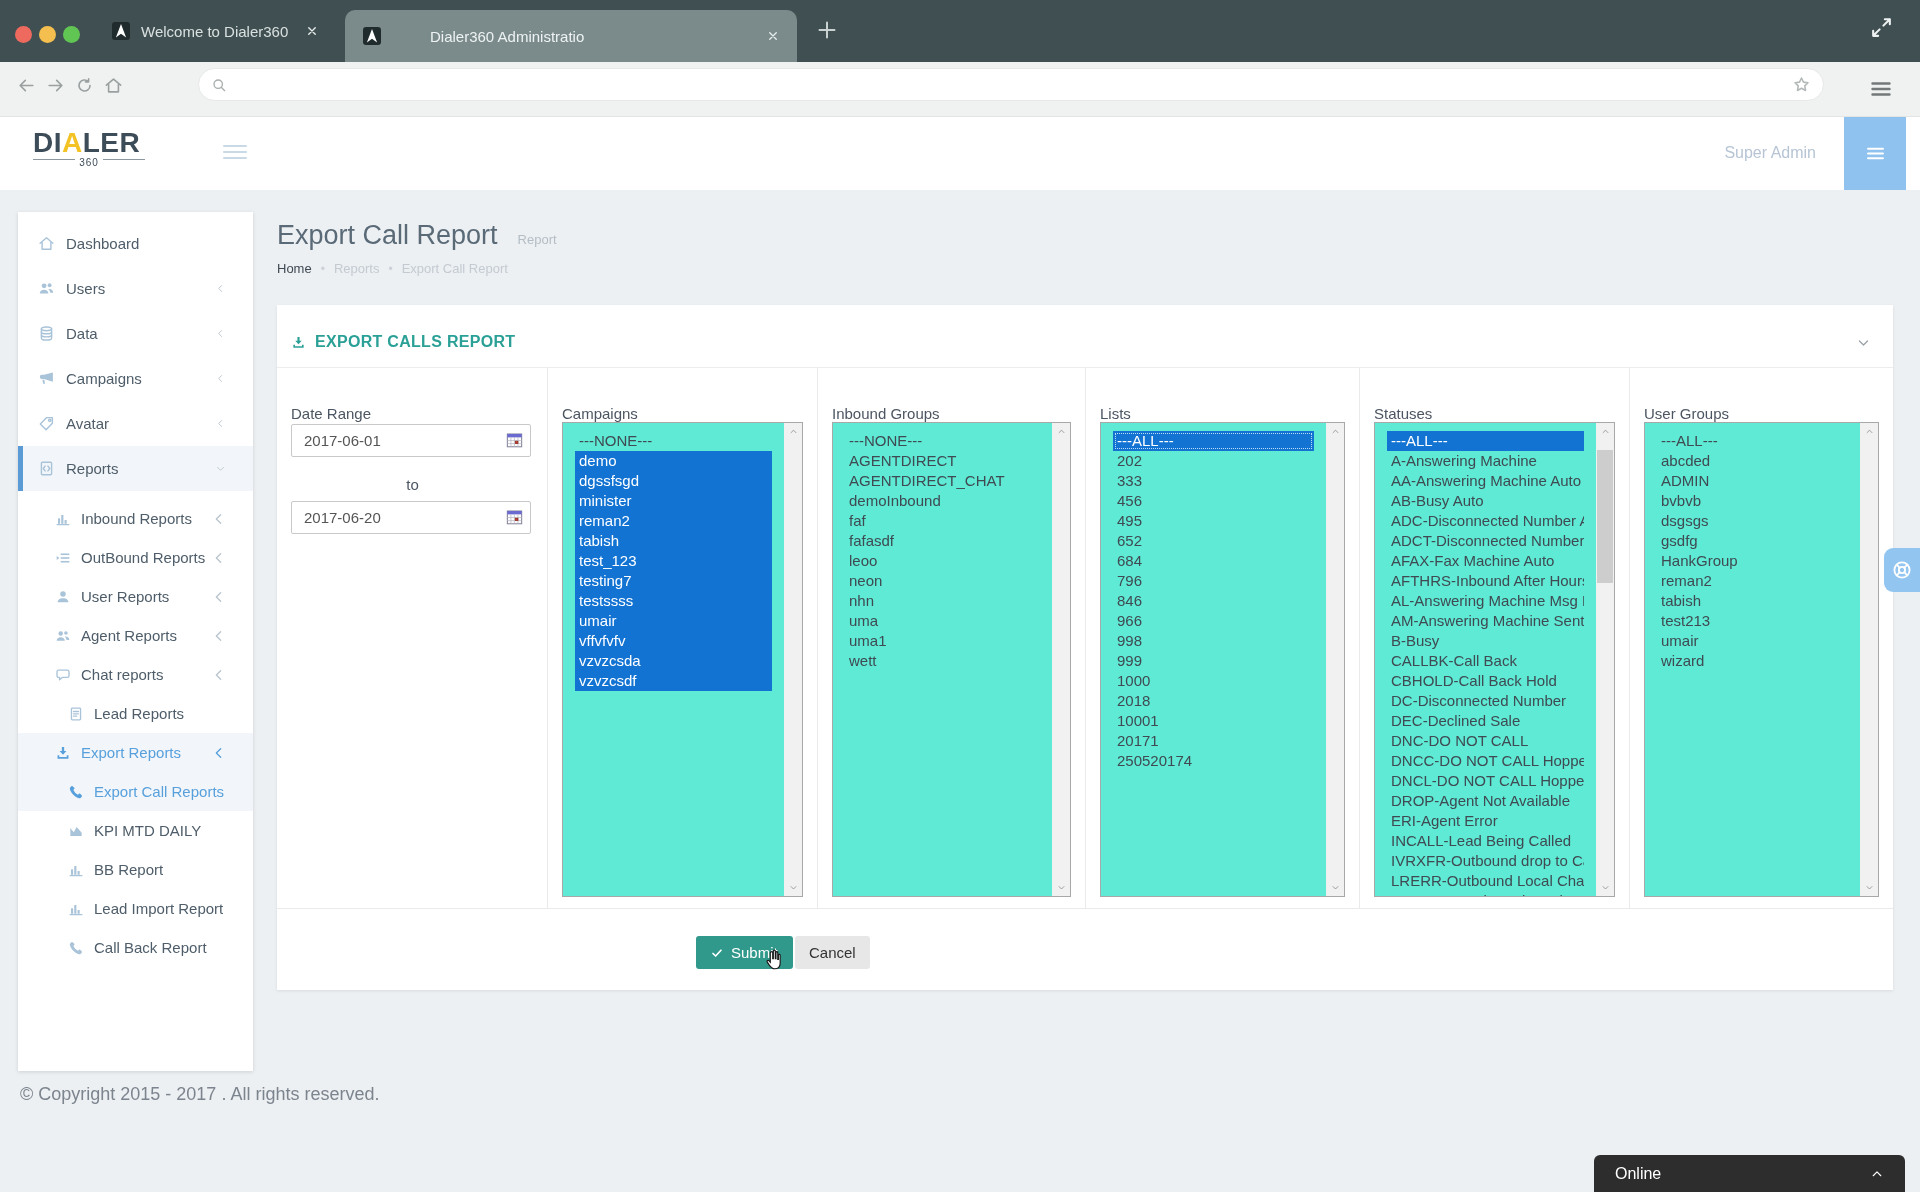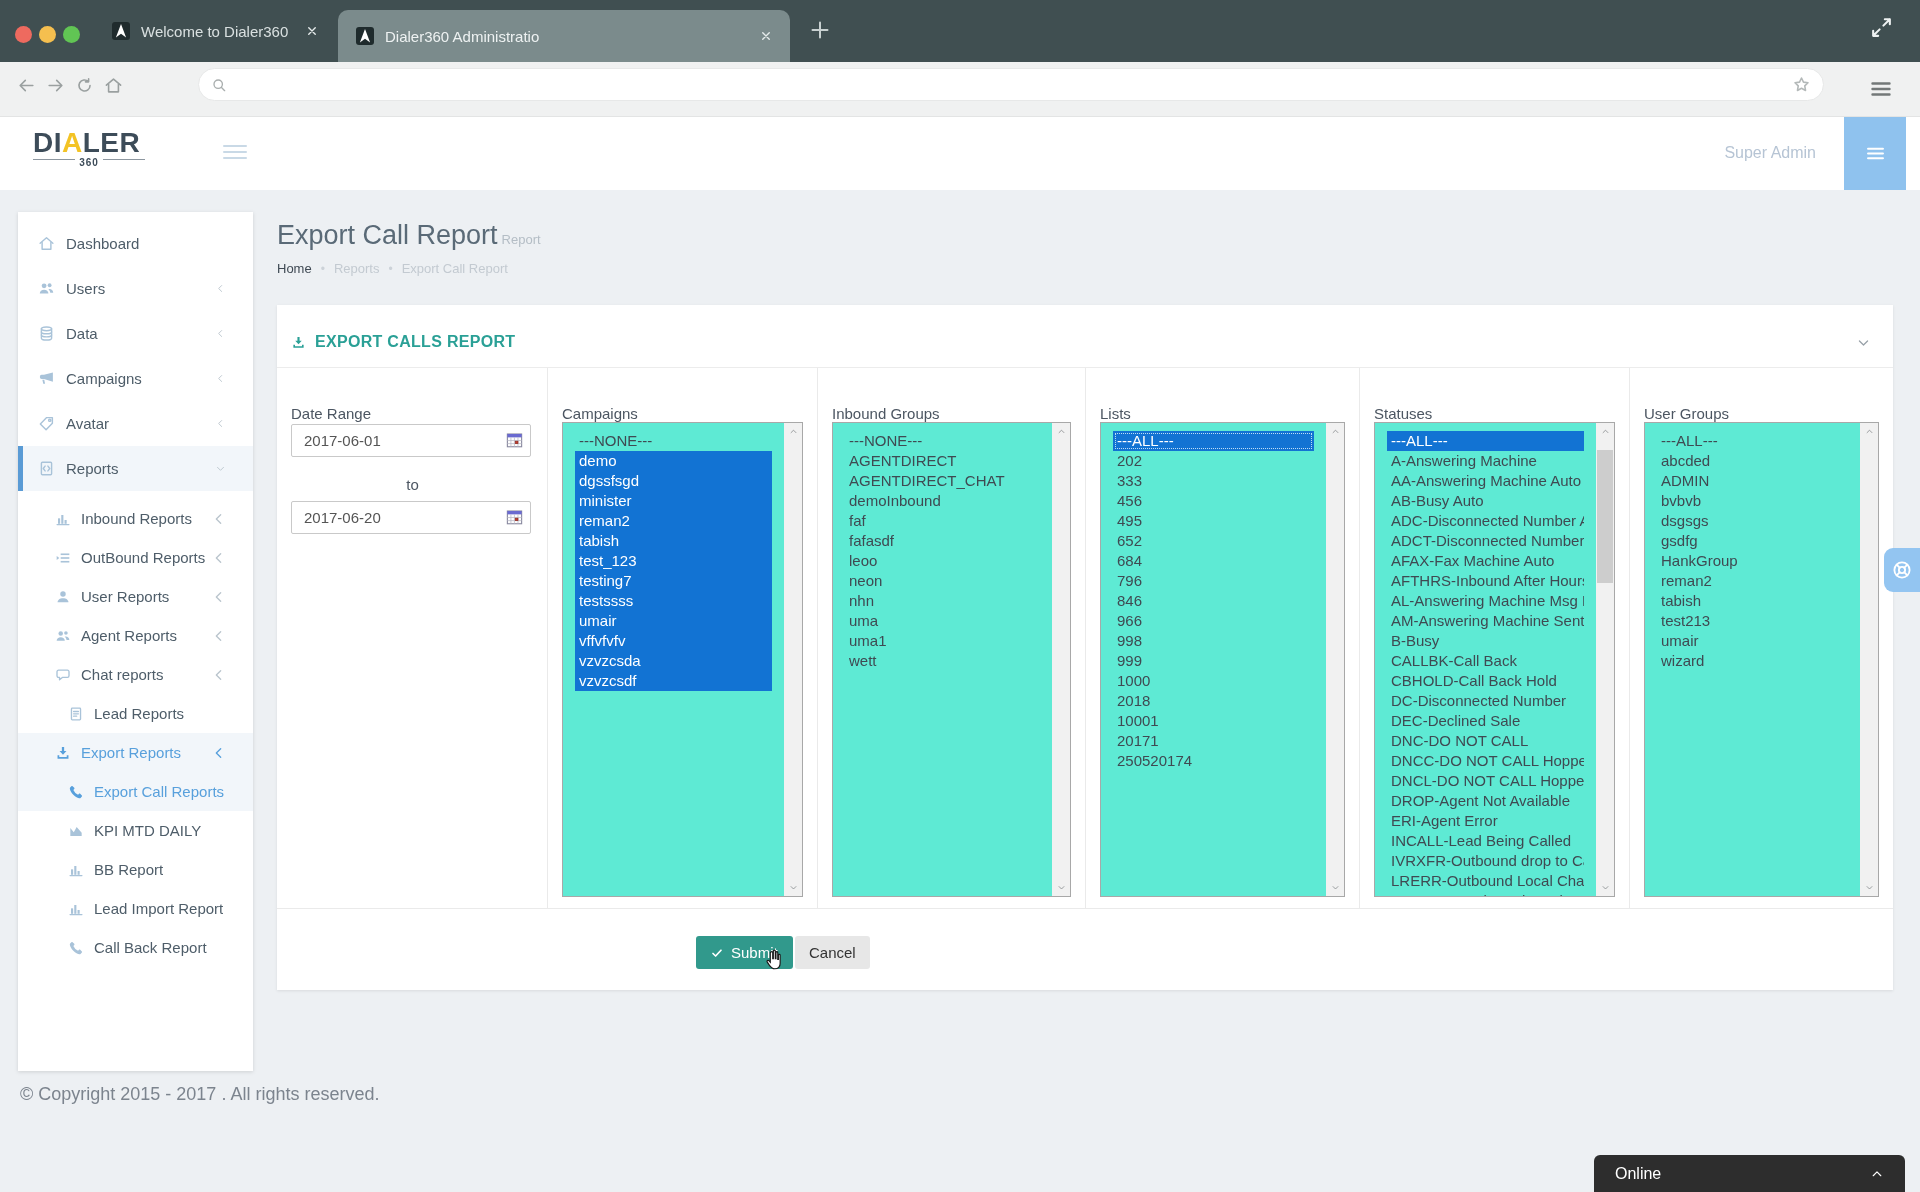--- a/index.html
+++ b/index.html
@@ -13,22 +13,22 @@
   .i { display:inline-block; line-height:0; }
   .i svg { width:100%; height:100%; display:block; }
 
   
   .tabbar { position:absolute; top:0; left:0; right:0; height:62px; background:#404f51; }
   .lights { position:absolute; left:15px; top:26px; display:flex; gap:7px; }
   .light { width:17px; height:17px; border-radius:50%; }
   .tabs { position:absolute; left:98px; top:0; height:62px; display:flex; align-items:flex-start; }
   .tab { position:relative; display:flex; align-items:center; width:234px; height:62px;
          padding:0 14px; color:#d9e0e0; font-size:15px; cursor:pointer; }
-  .tab.active { width:452px; height:52px; margin-top:10px; margin-left:6px; padding:0 18px;
-                background:#7b8b8c; border-radius:10px 10px 0 0; color:#eef2f2; }
+  .tab.active { width:452px; height:52px; margin-top:10px; margin-left:13px; padding:0 18px;
+                background:#7b8b8c; border-radius:10px 10px 0 0; color:#eef2f2;gap:38px; }
   .fav { width:18px; height:18px; flex:none; background:#1f2b2d; border-radius:3px;
          display:flex; align-items:center; justify-content:center; margin-right:11px; color:#fff; }
   .tab .ttl { flex:1; white-space:nowrap; overflow:hidden; }
   .tclose { width:12px; height:12px; color:#e6ecec; margin-left:12px; flex:none; cursor:pointer; }
   .newtab { width:24px; height:24px; margin:18px 0 0 18px; color:#c9d1d1; cursor:pointer; }
   .expand-btn { position:absolute; right:26px; top:15px; width:25px; height:25px; color:#eef2f2; cursor:pointer; }
 
   .navbar { position:absolute; top:62px; left:0; right:0; height:55px; background:#f0f1f1;
             border-bottom:1px solid #e3e4e4; }
   .nav-icons { position:absolute; left:17px; top:14px; display:flex; gap:10px; color:#9aa0a0; }
@@ -41,21 +41,21 @@
   .addressbar .i.star { width:19px; height:19px; color:#b4b9b9; flex:none; cursor:pointer; }
   .browser-menu { position:absolute; right:27px; top:15px; width:24px; height:24px; color:#737878; cursor:pointer; }
 
   
   .appheader { position:absolute; top:117px; left:0; right:0; height:73px; background:#fff; }
   .logo { position:absolute; left:33px; top:11px; width:112px; cursor:pointer; }
   .logo-word { font-size:28px; font-weight:700; color:#3d4c59; letter-spacing:.5px; line-height:30px; }
   .logo-word .a { color:#f3c325; font-weight:800; }
   .logo-underline { position:relative; border-top:1.5px solid #8d97a0; margin-top:1px; text-align:center; }
   .logo-sub { position:relative; top:-8px; display:inline-block; background:#fff; padding:0 4px;
-              font-size:10px; font-weight:700; color:#3d4c59; letter-spacing:1px; }
+              font-size:10px; font-weight:400; color:#3d4c59; letter-spacing:1px; }
   .header-toggle { position:absolute; left:223px; top:28px; width:24px; height:16px; cursor:pointer; }
   .header-toggle span { display:block; height:2px; background:#c9d9e6; margin-bottom:4px; border-radius:1px; }
   .superadmin { position:absolute; right:104px; top:27px; font-size:16px; color:#b6c4d4; }
   .header-btn { position:absolute; right:14px; top:0; width:62px; height:73px; background:#8fc2ee;
                 display:flex; align-items:center; justify-content:center; color:#fff; cursor:pointer; }
   .header-btn .i { width:21px; height:21px; }
 
   
   .sidebar { position:absolute; left:18px; top:212px; width:235px; height:859px; background:#fff;
              box-shadow:0 1px 4px rgba(0,0,0,.13); padding-top:9px; }
@@ -69,21 +69,21 @@
   .srow .lbl { white-space:nowrap; overflow:hidden; }
   .srow .chev { margin-left:auto; width:11px; height:11px; color:#bac5cd; flex:none; }
   .srow.hl { background:#f2f6fa; }
   .srow.border::before { content:""; position:absolute; left:0; top:0; bottom:0; width:5px; background:#5a9bd5; }
   .srow.blue, .srow.blue .i { color:#58a0dc; }
   .copyright { position:absolute; left:20px; top:1084px; font-size:18px; color:#7c848e; }
 
   
   .page-head { position:absolute; left:277px; top:220px; }
   .ptitle { font-size:27px; color:#5a6a77; font-weight:500; display:inline; }
-  .psub { font-size:13px; color:#b4bdc5; margin-left:4px; }
+  .psub { font-size:13px; color:#b4bdc5; margin-left:20px; }
   .breadcrumb { position:absolute; left:277px; top:261px; display:flex; align-items:center; font-size:13px; }
   .breadcrumb .bc { color:#c3cad1; cursor:pointer; }
   .breadcrumb .bc:first-child { color:#3f4953; }
   .breadcrumb .bc + .bc::before { content:"\2022"; color:#ccd2d8; margin:0 9px; font-size:12px; }
 
   
   .panel { position:absolute; left:277px; top:305px; width:1616px; height:685px; background:#fff;
            box-shadow:0 1px 3px rgba(0,0,0,.09); }
   .panel-h { height:63px; border-bottom:1px solid #ececec; display:flex; align-items:center; padding:12px 22px 0 14px; }
   .panel-h .i.dl { width:15px; height:15px; color:#2aa096; margin-right:9px; }

